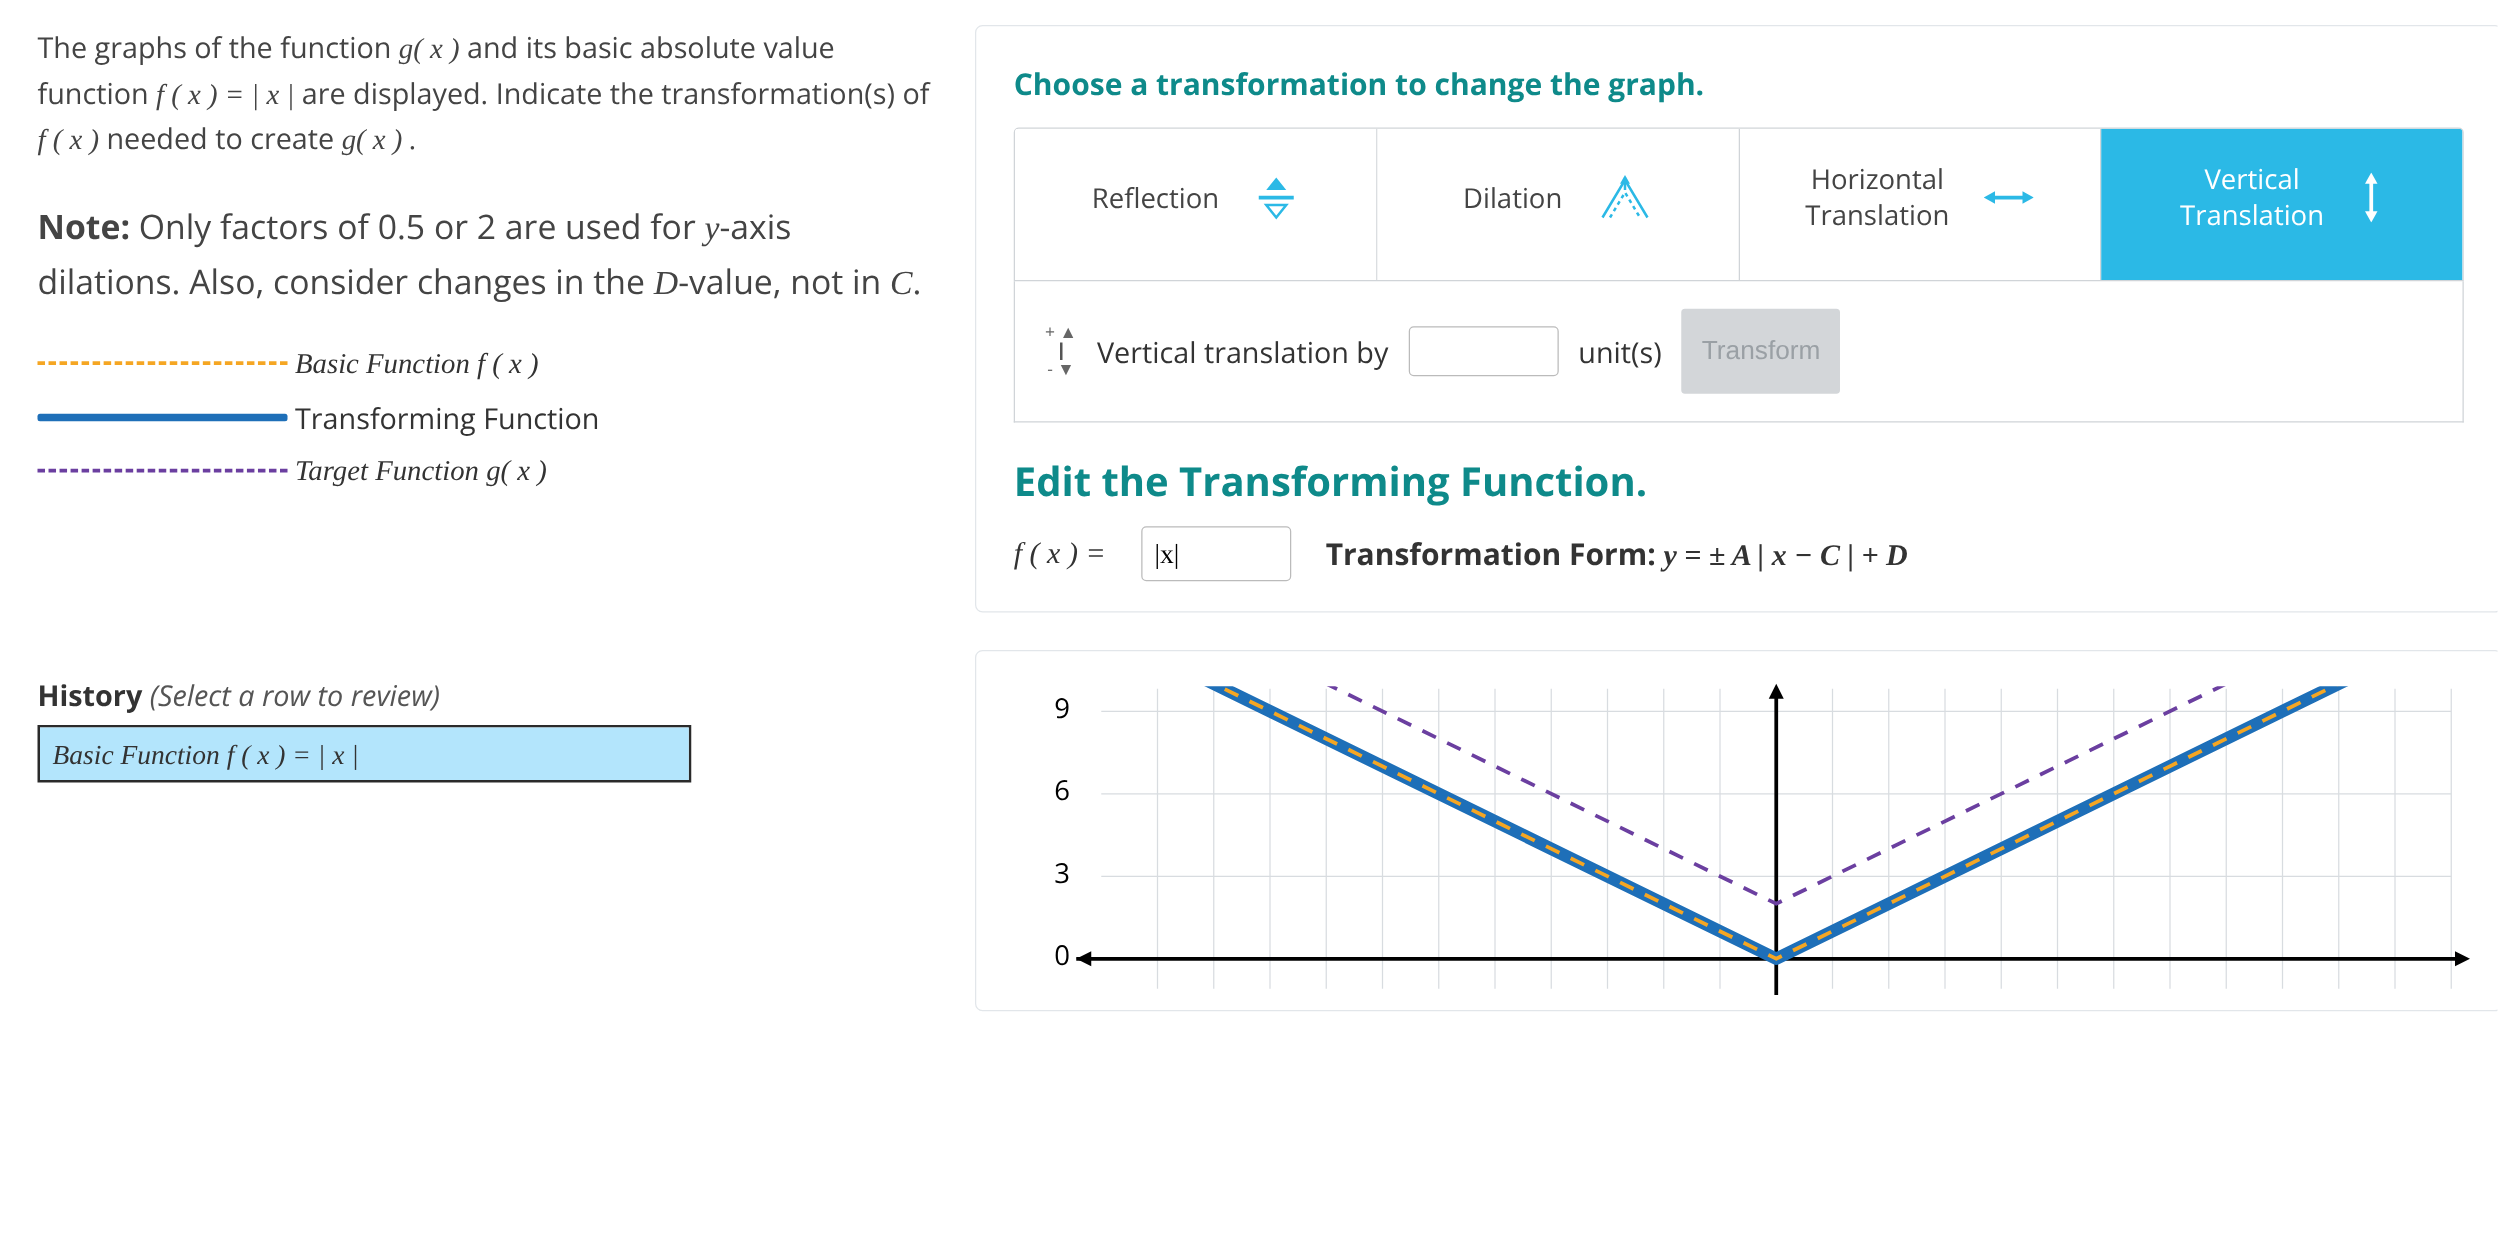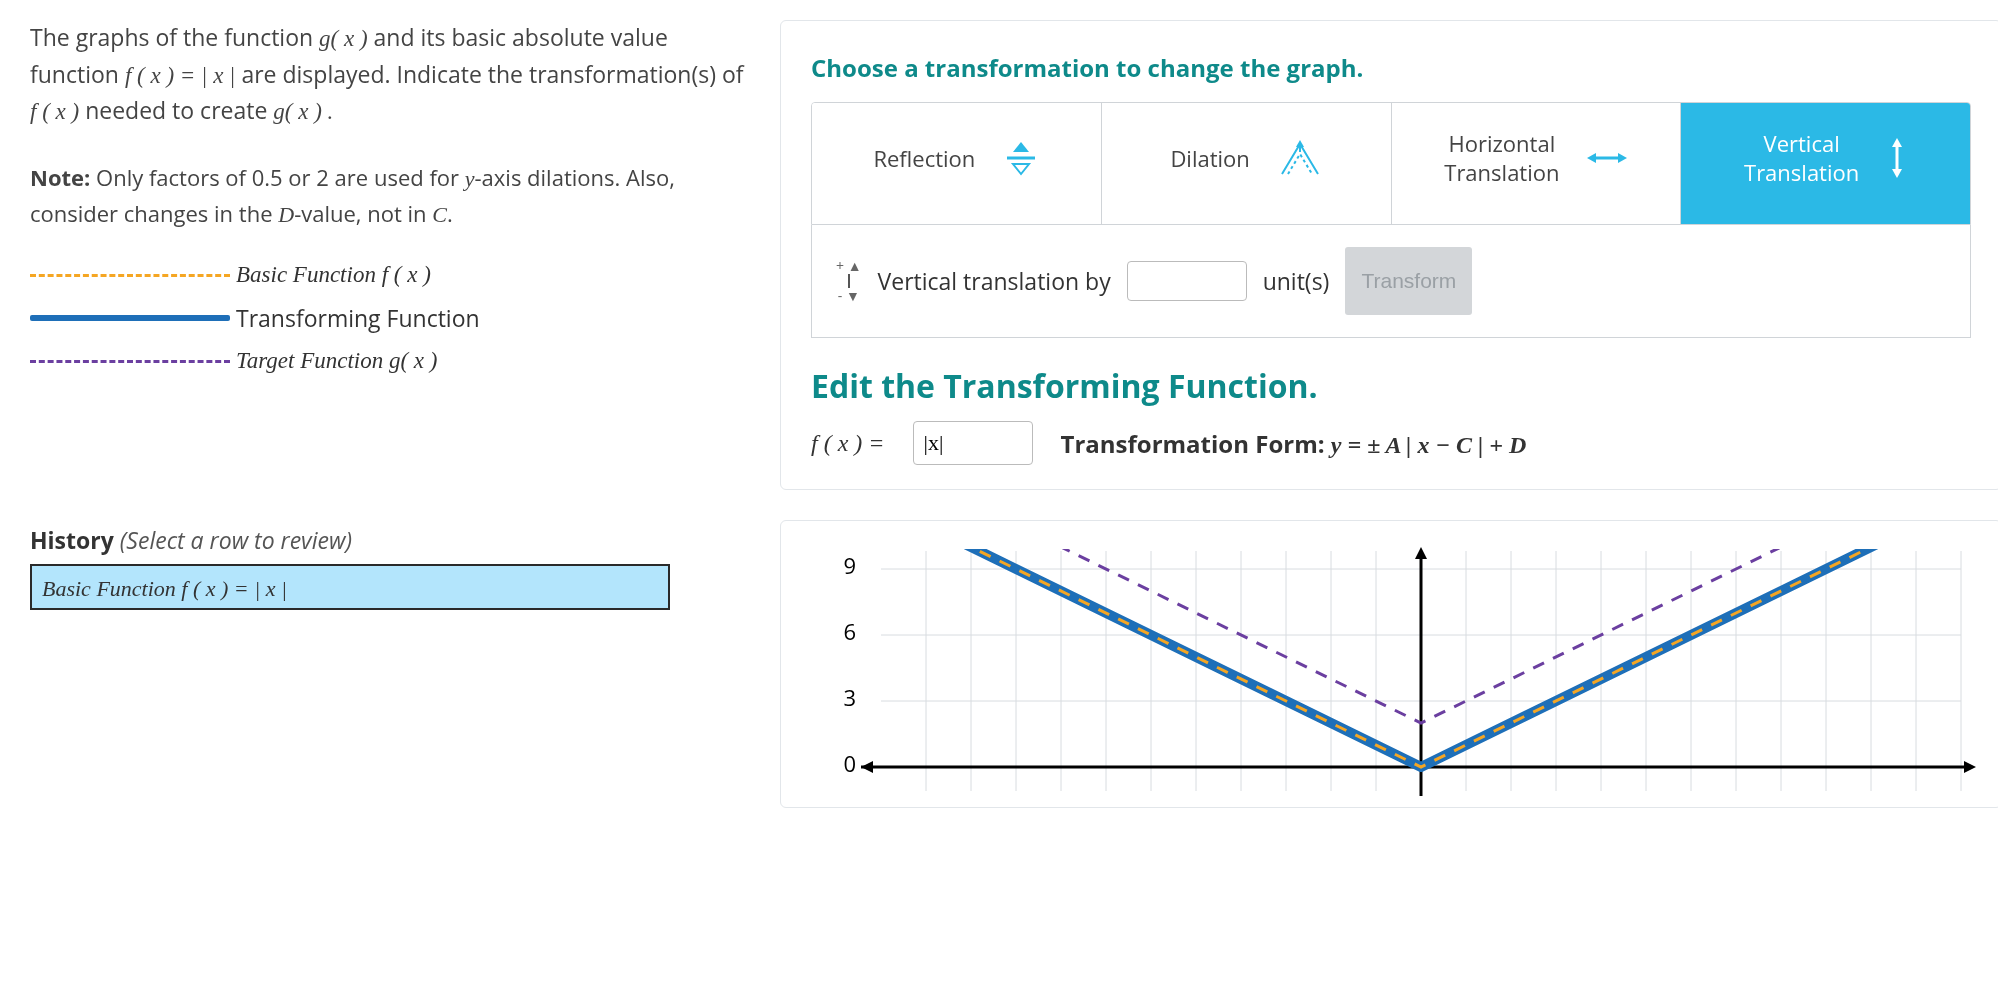--- a/index.html
+++ b/index.html
@@ -11,35 +11,35 @@
   width: 1998px;
   padding: 20px 30px;
 }
 .layout { display: flex; gap: 30px; }
 .left-col { width: 720px; flex-shrink: 0; }
 .right-col { flex: 1; }
 
 .prompt { color: #444; line-height: 1.55; margin-bottom: 30px; font-size: 23px; }
 .prompt .fn { font-style: italic; font-family: Georgia, "Times New Roman", serif; }
 
-.note { color: #444; line-height: 1.55; margin-bottom: 30px; font-size: 22px; }
+.note { color: #444; line-height: 1.55; margin-bottom: 30px; font-size: 27px; }
 .note b { font-weight: 700; }
 .ital { font-style: italic; font-family: Georgia, "Times New Roman", serif; }
 
 .legend { margin-top: 30px; }
 .legend-row { display: flex; align-items: center; gap: 6px; margin: 14px 0; font-size: 23px; }
 .legend-swatch { width: 200px; height: 3px; position: relative; }
 .sw-basic { border-top: 3px dashed #f5a623; }
 .sw-transform { background: #1e6fb8; height: 6px; border-radius: 2px; }
 .sw-target { border-top: 3px dashed #6b3fa0; }
 
 .history-block { margin-top: 150px; }
 .history-title { font-size: 23px; font-weight: 700; margin-bottom: 8px; }
 .history-title .sub { font-weight: 400; font-style: italic; color: #555; }
-.history-box { border: 2px solid #2a2a2a; width: 640px; }
+.history-box { border: 2px solid #2a2a2a; width: 523px; }
 .history-row {
   padding: 6px 10px;
   background: #b3e5fc;
   font-size: 22px;
   cursor: pointer;
 }
 
 .panel {
   border: 1px solid #e2e6ea;
   border-radius: 6px;

